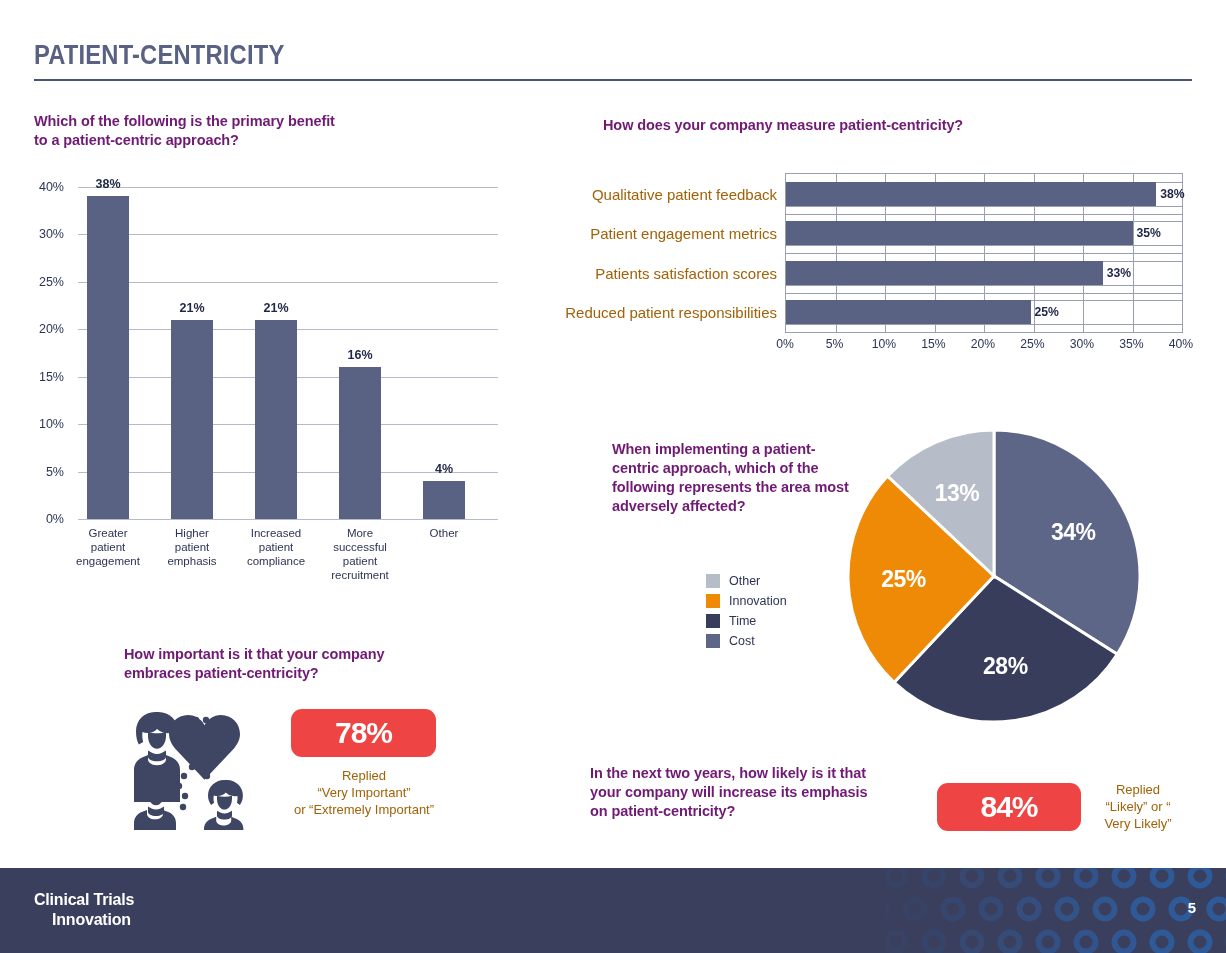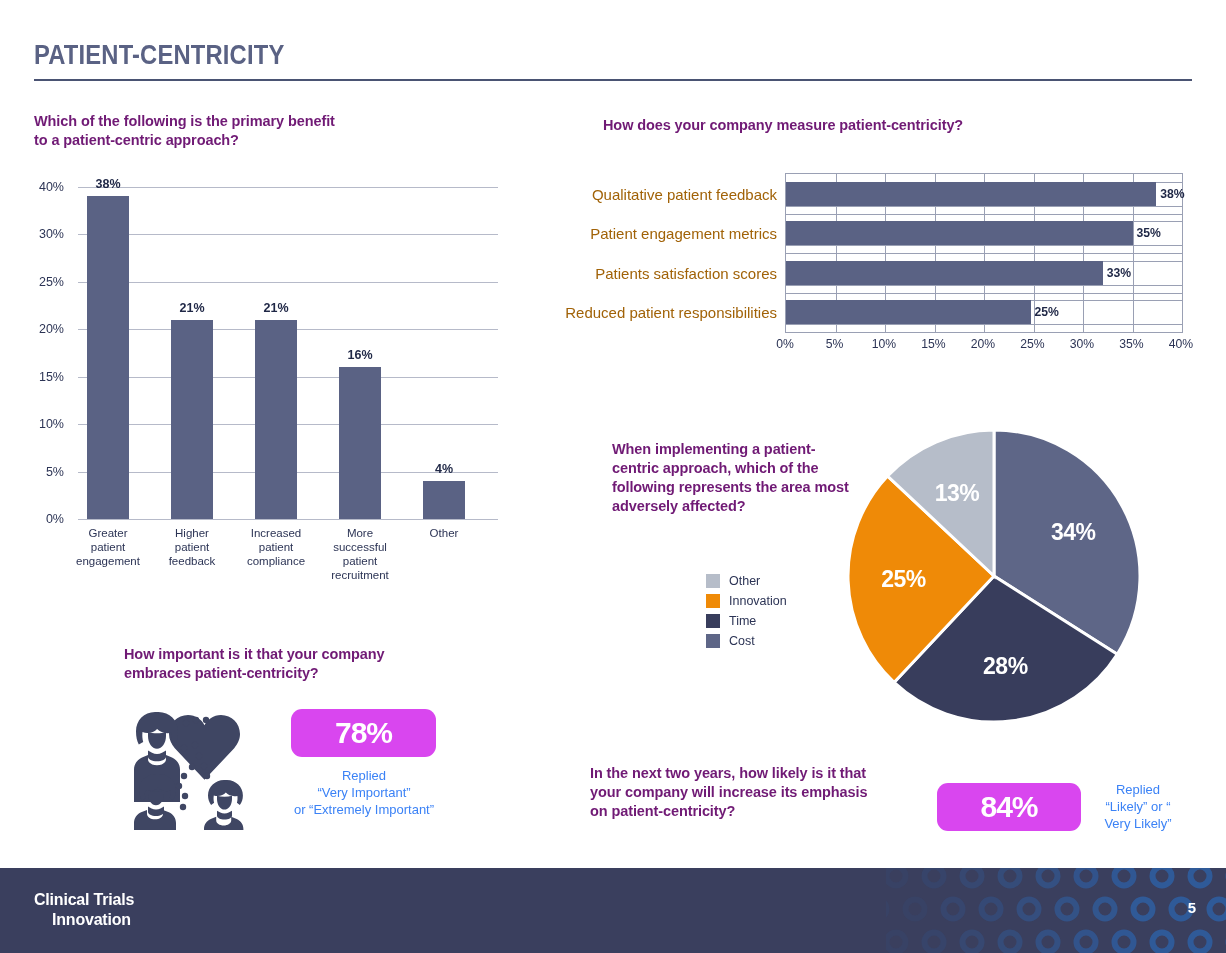--- a/index.html
+++ b/index.html
@@ -87,29 +87,29 @@
     letter-spacing: -0.5px;
   }
   .legend { position: absolute; left: 106px; top: 148px; }
   .legend-row { display: flex; align-items: center; margin-bottom: 5px; height: 15px; }
   .legend-sw { width: 14px; height: 14px; margin-right: 9px; flex: 0 0 auto; }
   .legend-txt { font-size: 12.5px; color: #2c3455; }
 
   
   .badge {
     position: absolute;
-    background: #d946ef; border-radius: 11px;
+    background: #ef4444; border-radius: 11px;
     display: flex; align-items: center; justify-content: center;
     color: #fff; font-weight: 700;
     font-family: "Liberation Sans Narrow", "Liberation Sans", sans-serif;
     letter-spacing: -1px;
   }
   .badge-cap {
     position: absolute; text-align: center;
-    font-size: 13px; line-height: 17px; color: #3b82f6;
+    font-size: 13px; line-height: 17px; color: #a16207;
   }
 
   
   #family-icon { position: absolute; left: 100px; top: 690px; width: 175px; height: 140px; }
 
   
   .footer {
     position: absolute; left: 0; bottom: 0; width: 1226px; height: 85px;
     background: #3a3f5e; overflow: hidden;
   }
@@ -155,21 +155,21 @@
         <div class="cc-axis-lbl" style="top: 94.8571px;">25%</div>
         <div class="cc-grid" style="top: 47.4286px;"></div>
         <div class="cc-axis-lbl" style="top: 47.4286px;">30%</div>
         <div class="cc-grid" style="top: 0px;"></div>
         <div class="cc-axis-lbl" style="top: 0px;">40%</div>
         <div class="cc-bar" style="left: 9px; top: 9.48571px; height: 322.514px;"></div>
         <div class="cc-val" style="left: 30px; top: 4.48571px;">38%</div>
         <div class="cc-cat" style="left: 30px; top: 339px;"><span>Greater</span><br><span>patient</span><br><span>engagement</span></div>
         <div class="cc-bar" style="left: 93px; top: 132.8px; height: 199.2px;"></div>
         <div class="cc-val" style="left: 114px; top: 127.8px;">21%</div>
-        <div class="cc-cat" style="left: 114px; top: 339px;"><span>Higher</span><br><span>patient</span><br><span>feedback</span></div>
+        <div class="cc-cat" style="left: 114px; top: 339px;"><span>Higher</span><br><span>patient</span><br><span>emphasis</span></div>
         <div class="cc-bar" style="left: 177px; top: 132.8px; height: 199.2px;"></div>
         <div class="cc-val" style="left: 198px; top: 127.8px;">21%</div>
         <div class="cc-cat" style="left: 198px; top: 339px;"><span>Increased</span><br><span>patient</span><br><span>compliance</span></div>
         <div class="cc-bar" style="left: 261px; top: 180.229px; height: 151.771px;"></div>
         <div class="cc-val" style="left: 282px; top: 175.229px;">16%</div>
         <div class="cc-cat" style="left: 282px; top: 339px;"><span>More</span><br><span>successful</span><br><span>patient</span><br><span>recruitment</span></div>
         <div class="cc-bar" style="left: 345px; top: 294.057px; height: 37.9429px;"></div>
         <div class="cc-val" style="left: 366px; top: 289.057px;">4%</div>
         <div class="cc-cat" style="left: 366px; top: 339px;"><span>Other</span></div>
       </div>

